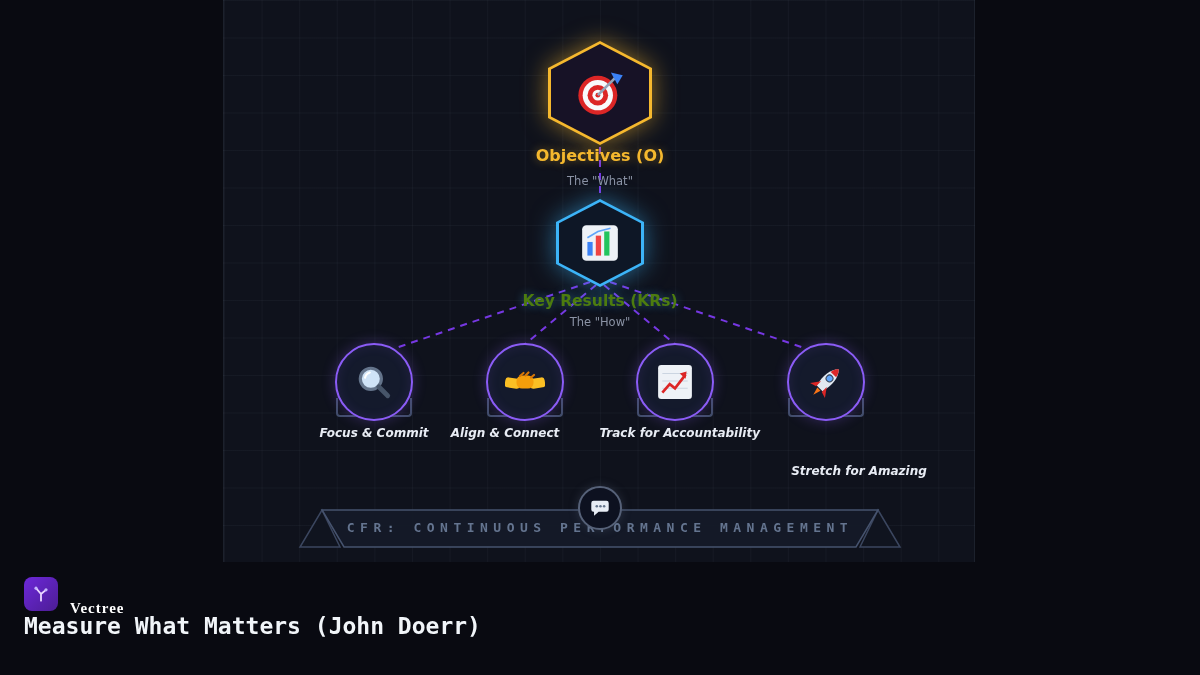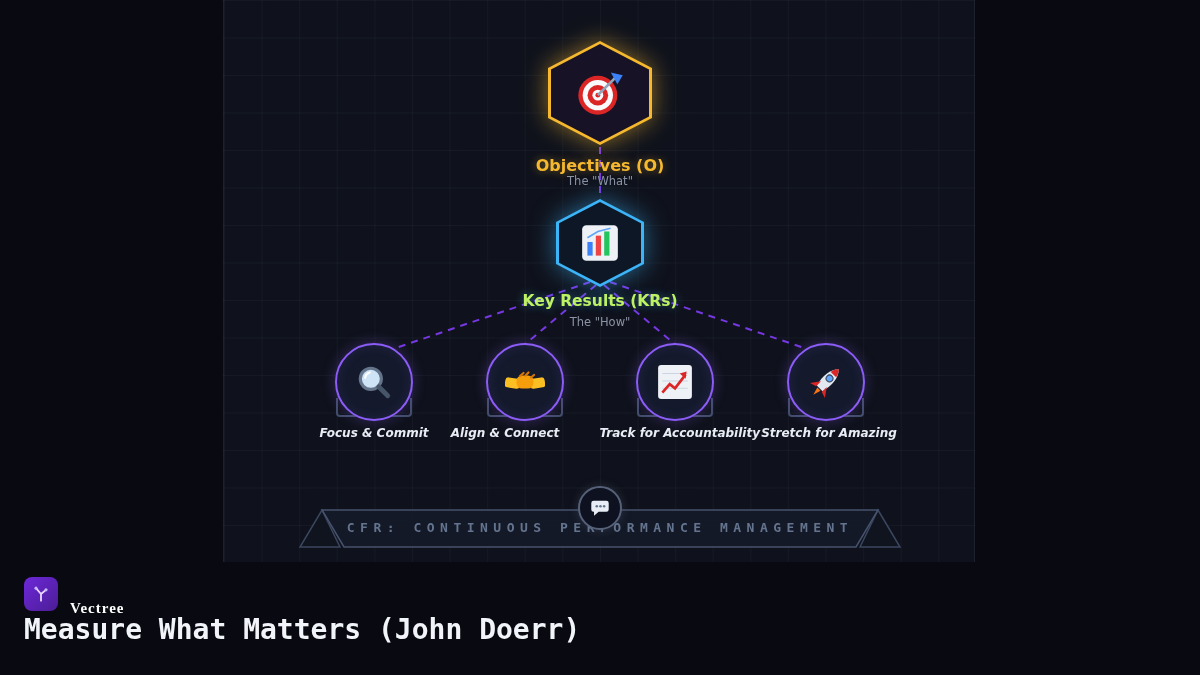--- a/index.html
+++ b/index.html
@@ -62,28 +62,28 @@
     border-radius: 50%;
     background: #141a2c;
     border: 2.5px solid #8b5cf6;
     box-shadow: 0 0 14px rgba(139,92,246,0.30), inset 0 0 12px rgba(139,92,246,0.12);
     display: flex; align-items: center; justify-content: center;
   }
 
   
   .lbl { position: absolute; text-align: center; }
   .obj-label {
-    left: 450px; top: 156px; width: 300px;
+    left: 450px; top: 146px; width: 300px;
     color: #f5b82e; font-size: 16px; font-weight: bold;
     text-shadow: 0 0 10px rgba(245,184,46,0.45);
     font-family: "DejaVu Sans", sans-serif;
   }
   .kr-label {
     left: 450px; top: 292px; width: 300px;
-    color: #bef264; font-size: 15.5px; font-weight: bold;
+    color: #4d7c0f; font-size: 15.5px; font-weight: bold;
     text-shadow: 0 0 10px rgba(69,181,247,0.45);
     font-family: "DejaVu Sans", sans-serif;
   }
   .sub-label {
     color: #8b93a5; font-size: 11.5px;
     font-family: "DejaVu Sans", sans-serif;
   }
   .obj-sub { left: 450px; top: 174px; width: 300px; }
   .kr-sub  { left: 450px; top: 315px; width: 300px; }
   .pillar-label {
@@ -119,21 +119,21 @@
     display: flex; align-items: center; justify-content: center;
   }
   .brand-name {
     position: absolute; left: 70px; top: 600px;
     color: #ffffff; font-size: 15px; font-weight: bold;
     letter-spacing: 1px;
     font-family: Liberation Serif, serif;
   }
   .footer-title {
     position: absolute; left: 24px; top: 613px;
-    color: #f1f5f9; font-size: 28px; font-weight: bold;
+    color: #f1f5f9; font-size: 23px; font-weight: bold;
     font-family: "DejaVu Sans Mono", monospace;
     white-space: nowrap;
   }
   .footer-url {
     position: absolute; right: 24px; top: 625px;
     color: #5f6b80; font-size: 13.5px;
     font-family: "DejaVu Sans Mono", monospace;
     white-space: nowrap;
   }
 </style>
@@ -228,21 +228,21 @@
         <path d="M16 23 L9.5 32 L16 30 Z" fill="#dc2626"></path>
         <path d="M24 23 L30.5 32 L24 30 Z" fill="#dc2626"></path>
         <path d="M17.8 30 L20 38 L22.2 30 Z" fill="#f97316"></path>
       </g>
     </svg>
   </div>
 
   <div class="lbl pillar-label" style="left:289px;">Focus &amp; Commit</div>
   <div class="lbl pillar-label" style="left:420px;">Align &amp; Connect</div>
   <div class="lbl pillar-label" style="left:590px;text-align:right;">Track for Accountability</div>
-  <div class="lbl pillar-label" style="left:744px;">Stretch for Amazing</div>
+  <div class="lbl pillar-label" style="left:774px;margin-top:38px;">Stretch for Amazing</div>
 
   <svg class="connectors" width="1200" height="675" viewBox="0 0 1200 675" style="pointer-events:none;">
     <polygon points="322,510 340,547 300,547" fill="#10141f" stroke="#3b465f" stroke-width="1.5"></polygon>
     <polygon points="878,510 900,547 860,547" fill="#10141f" stroke="#3b465f" stroke-width="1.5"></polygon>
     <polygon points="322,510 878,510 856,547 344,547" fill="rgba(21,26,40,0.92)" stroke="#46536e" stroke-width="1.5"></polygon>
   </svg>
 
   <div class="banner-text">CFR: CONTINUOUS PERFORMANCE MANAGEMENT</div>
 
   <div class="bubble-circle">

